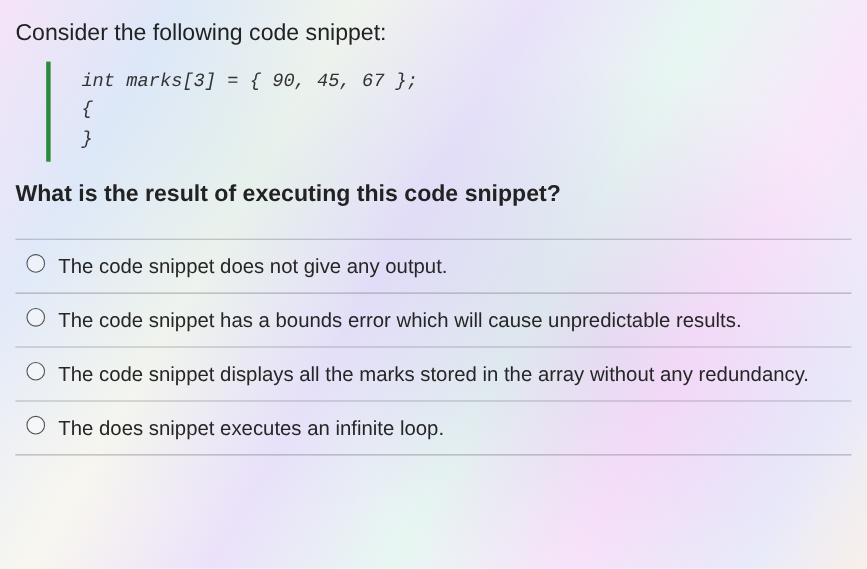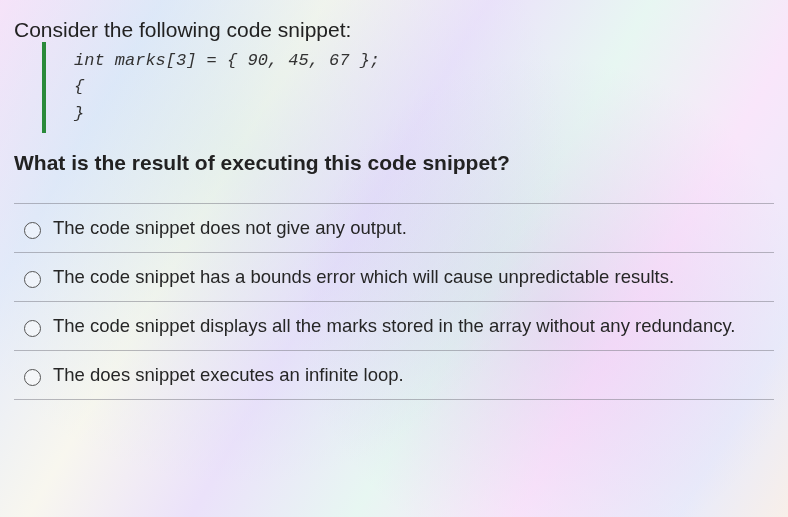--- a/index.html
+++ b/index.html
@@ -19,20 +19,21 @@
       radial-gradient(circle at 70% 60%, rgba(180,120,220,0.25), transparent 40%),
       radial-gradient(circle at 30% 30%, rgba(120,200,220,0.2), transparent 50%),
       #f5f3f7;
     color: #2a2a2a;
     padding: 18px 14px 0 14px;
     overflow: hidden;
   }
   .question-intro {
     font-size: 21px;
     font-weight: 400;
+    margin-bottom: 14px;
     color: #222;
   }
   .code-block {
     border-left: 4px solid #2a8a3a;
     padding: 6px 0 6px 28px;
     margin: 0 0 18px 28px;
     font-family: "Consolas", "Courier New", monospace;
     font-size: 17px;
     line-height: 1.55;
     color: #333;
@@ -42,21 +43,21 @@
     font-size: 21px;
     font-weight: 700;
     margin-bottom: 28px;
     color: #222;
   }
   .options {
     border-top: 1px solid rgba(120,120,130,0.5);
   }
   .option-row {
     display: flex;
-    align-items: flex-end;
+    align-items: flex-start;
     gap: 12px;
     padding: 13px 6px 13px 10px;
     border-bottom: 1px solid rgba(120,120,130,0.5);
     font-size: 18.5px;
     color: #262626;
     cursor: pointer;
   }
   .radio {
     width: 17px;
     height: 17px;

